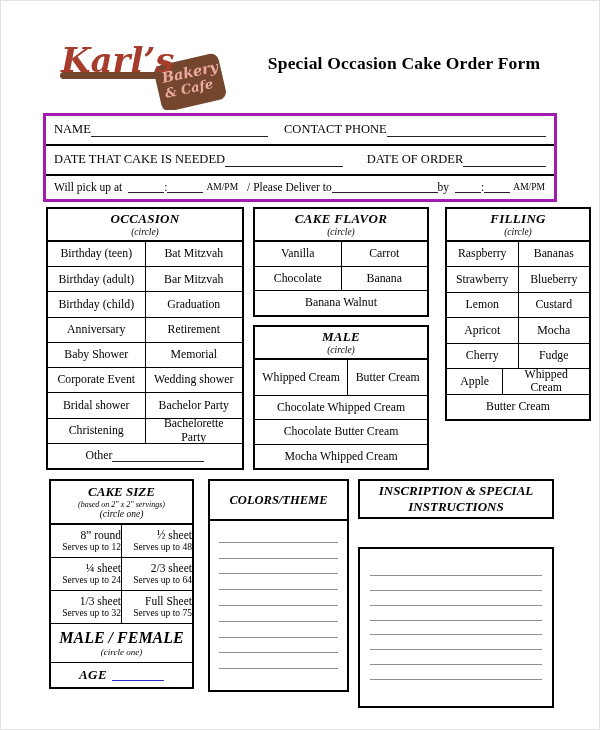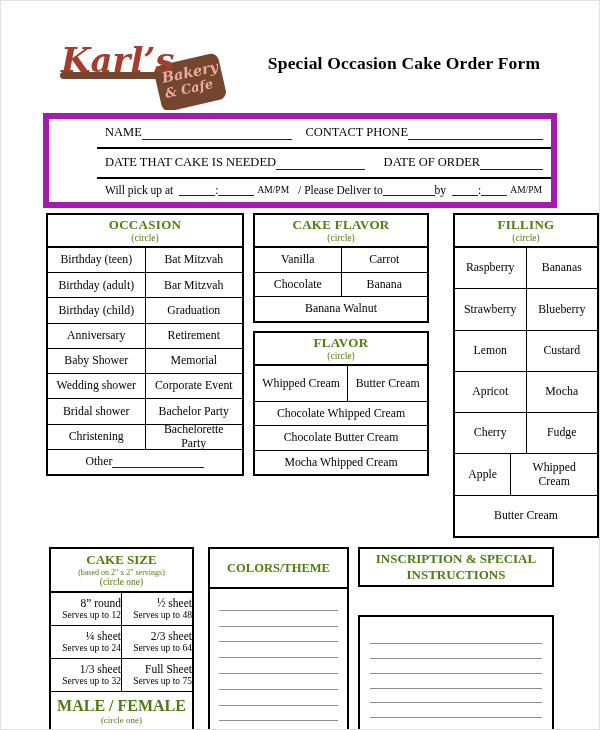--- a/index.html
+++ b/index.html
@@ -9,44 +9,44 @@
     font-family:"Liberation Serif", serif;
   }
   
   .header{position:relative;height:112px;}
   .logo{position:absolute;left:54px;top:33px;}
   .page-title{
     position:absolute;left:238px;right:30px;top:52px;text-align:center;
     font-size:17.5px;font-weight:bold;letter-spacing:.2px;
   }
   
-  .info{margin:0 42px;border:6px solid #a21caf;padding-left:48px;}
+  .info{margin:0 42px;border:3px solid #a21caf;}
   .info-row{
     display:flex;align-items:flex-end;padding:6px 8px 7px 8px;
     border-bottom:2px solid #000;font-size:12.5px;white-space:nowrap;
   }
   .info-row:last-child{border-bottom:none;}
   .info-row.pickup{font-size:11.5px;padding:4px 6px 6px 8px;}
   .lbl{white-space:nowrap;}
   .sm{font-size:9.5px;padding:0 3px 1px 3px;}
   .uline{display:inline-block;border-bottom:1px solid #222;height:12px;}
   .u-flex{flex:1 1 auto;}
   .u-180{width:178px;} .u-160{width:160px;} .u-150{width:148px;} .u-105{width:104px;}
   .u-36{width:36px;} .u-26{width:26px;} .u-90{width:92px;}
   .gap16{width:16px;} .gap30{width:30px;} .gap6{width:6px;}
   
   .main{display:flex;margin:5px 0 0 45px;}
   .col-mid{width:176px;margin-left:9px;display:flex;flex-direction:column;}
   .circle-table{border:2px solid #000;box-sizing:border-box;display:flex;flex-direction:column;background:#fff;}
   .occasion-table{width:198px;height:263px;}
   .flavor-table{height:110px;}
   .icing-table{height:145px;margin-top:8px;}
-  .filling-table{width:146px;height:325px;margin-left:24px;}
+  .filling-table{width:146px;height:214px;margin-left:16px;}
   .ct-header{border-bottom:2px solid #000;text-align:center;padding:2px 0 3px;}
-  .blue{color:#4d7c0f;}
+  .blue{color:#000000;font-style:italic;}
   .ct-title{font-size:13px;font-weight:bold;letter-spacing:.3px;}
   .ct-sub{font-size:9.5px;}
   .ct-row{display:flex;flex:1 1 0;border-bottom:1.5px solid #000;min-height:0;}
   .ct-row:last-child{border-bottom:none;}
   .ct-cell{
     flex:1 1 0;display:flex;align-items:center;justify-content:center;
     text-align:center;font-size:11.8px;padding:1px 5px;box-sizing:border-box;line-height:1.15;
   }
   .ct-cell + .ct-cell{border-left:1.5px solid #000;}
   .cell-narrow{flex:0 0 39%;}
@@ -154,22 +154,22 @@
       </div>
       <div class="ct-row">
         <div class="ct-cell">Anniversary</div>
         <div class="ct-cell">Retirement</div>
       </div>
       <div class="ct-row">
         <div class="ct-cell">Baby Shower</div>
         <div class="ct-cell">Memorial</div>
       </div>
       <div class="ct-row">
+        <div class="ct-cell">Corporate Event</div>
         <div class="ct-cell">Wedding shower</div>
-        <div class="ct-cell">Corporate Event</div>
       </div>
       <div class="ct-row">
         <div class="ct-cell">Bridal shower</div>
         <div class="ct-cell">Bachelor Party</div>
       </div>
       <div class="ct-row">
         <div class="ct-cell">Christening</div>
         <div class="ct-cell">Bachelorette Party</div>
       </div>
       <div class="ct-row">
@@ -194,21 +194,21 @@
           <div class="ct-cell">Chocolate</div>
           <div class="ct-cell">Banana</div>
         </div>
         <div class="ct-row">
           <div class="ct-cell">Banana Walnut</div>
         </div>
       </div>
 
       <div class="circle-table icing-table">
         <div class="ct-header">
-          <div class="ct-title blue">FLAVOR</div>
+          <div class="ct-title blue">MALE</div>
           <div class="ct-sub blue">(circle)</div>
         </div>
         <div class="ct-row" style="flex:1.5 1 0;">
           <div class="ct-cell" style="flex:1.2 1 0;">Whipped Cream</div>
           <div class="ct-cell">Butter Cream</div>
         </div>
         <div class="ct-row">
           <div class="ct-cell">Chocolate Whipped Cream</div>
         </div>
         <div class="ct-row">

